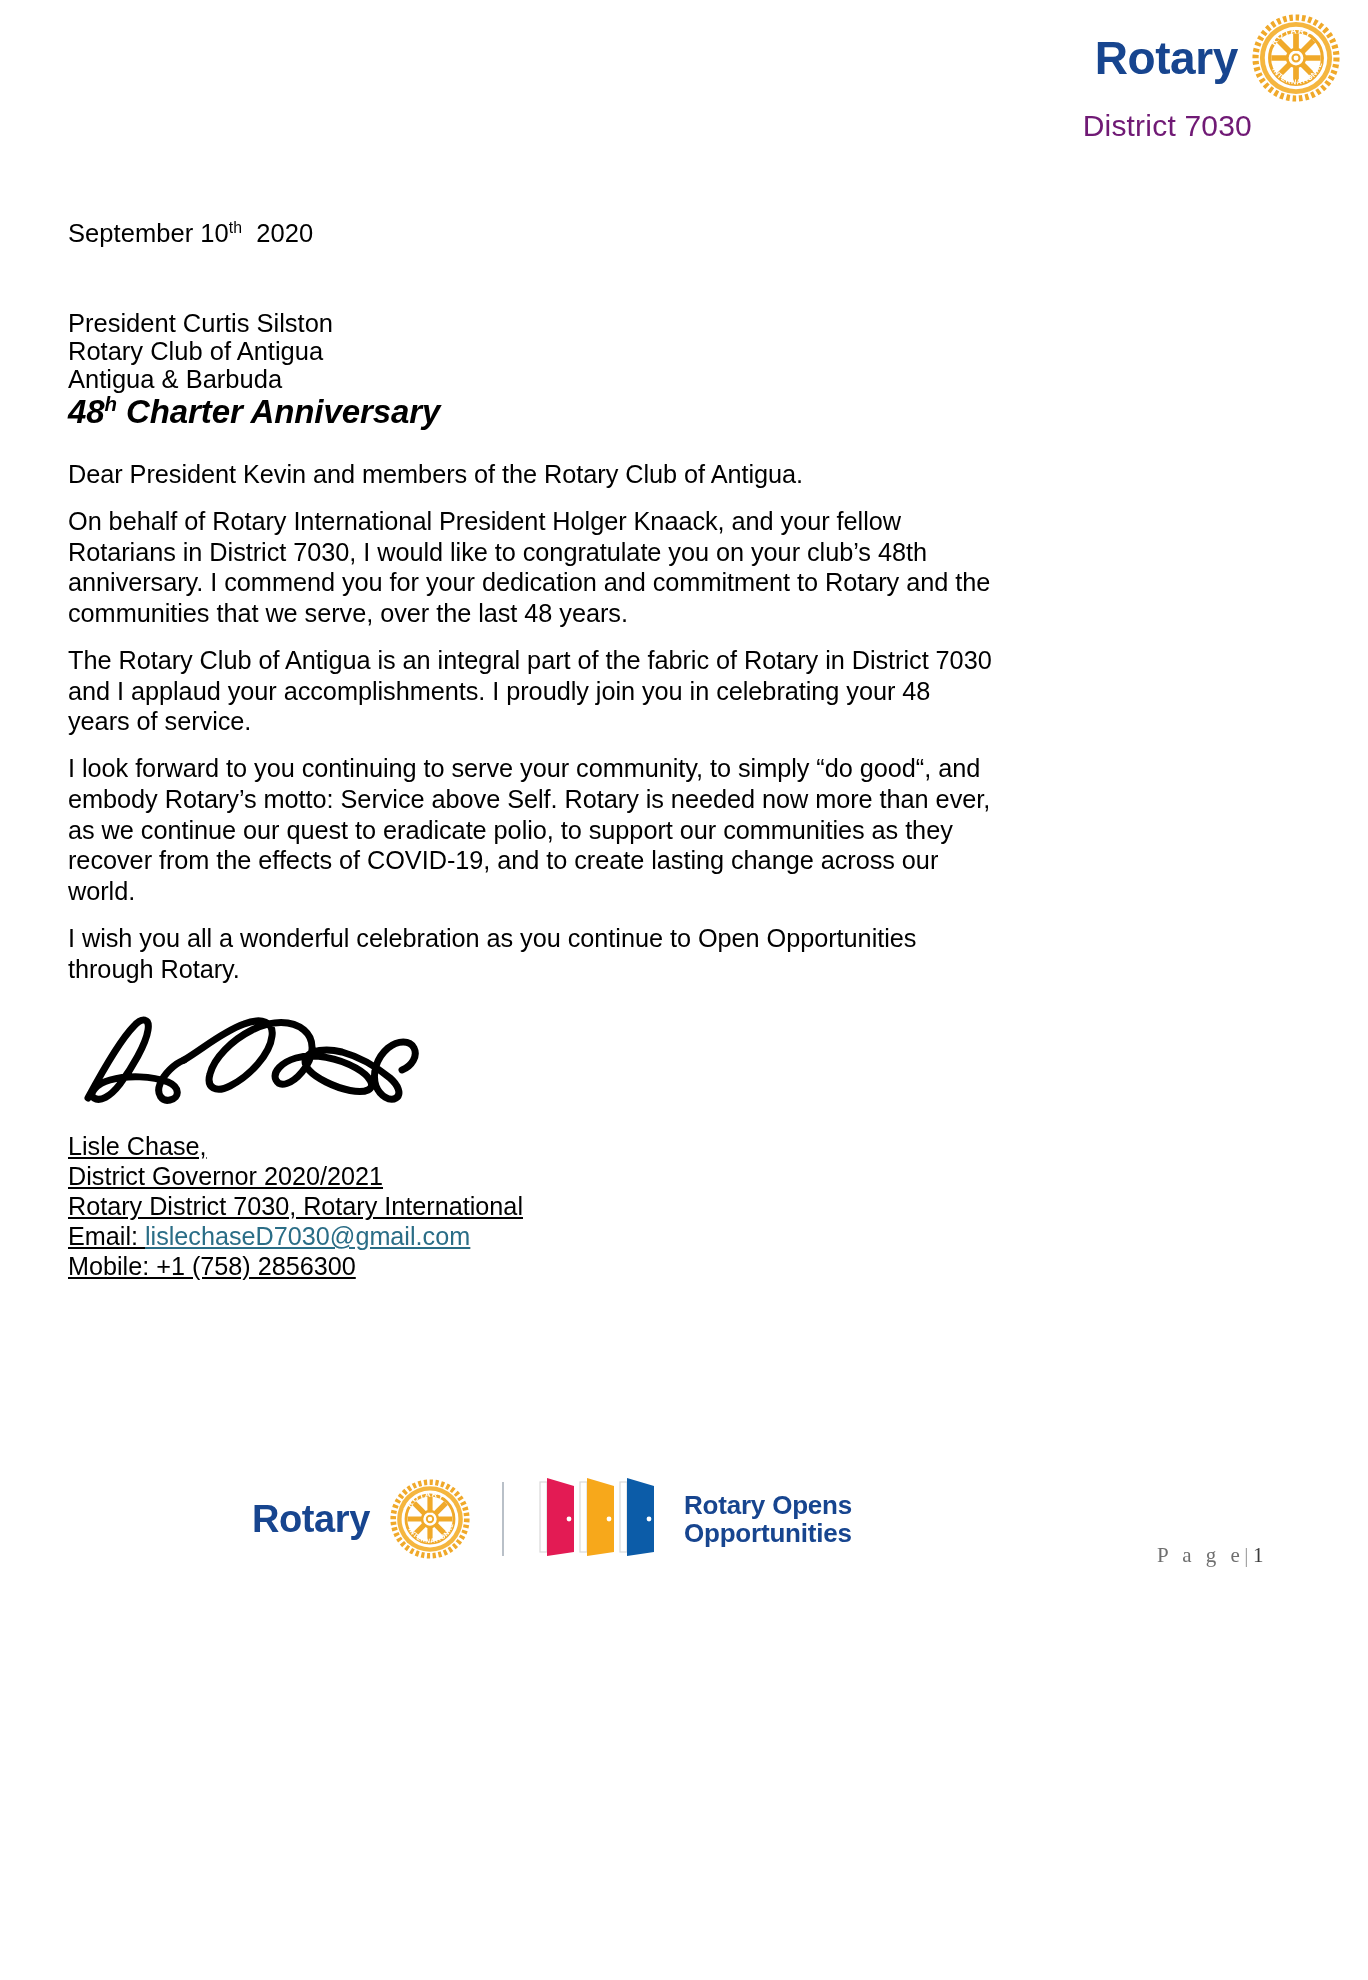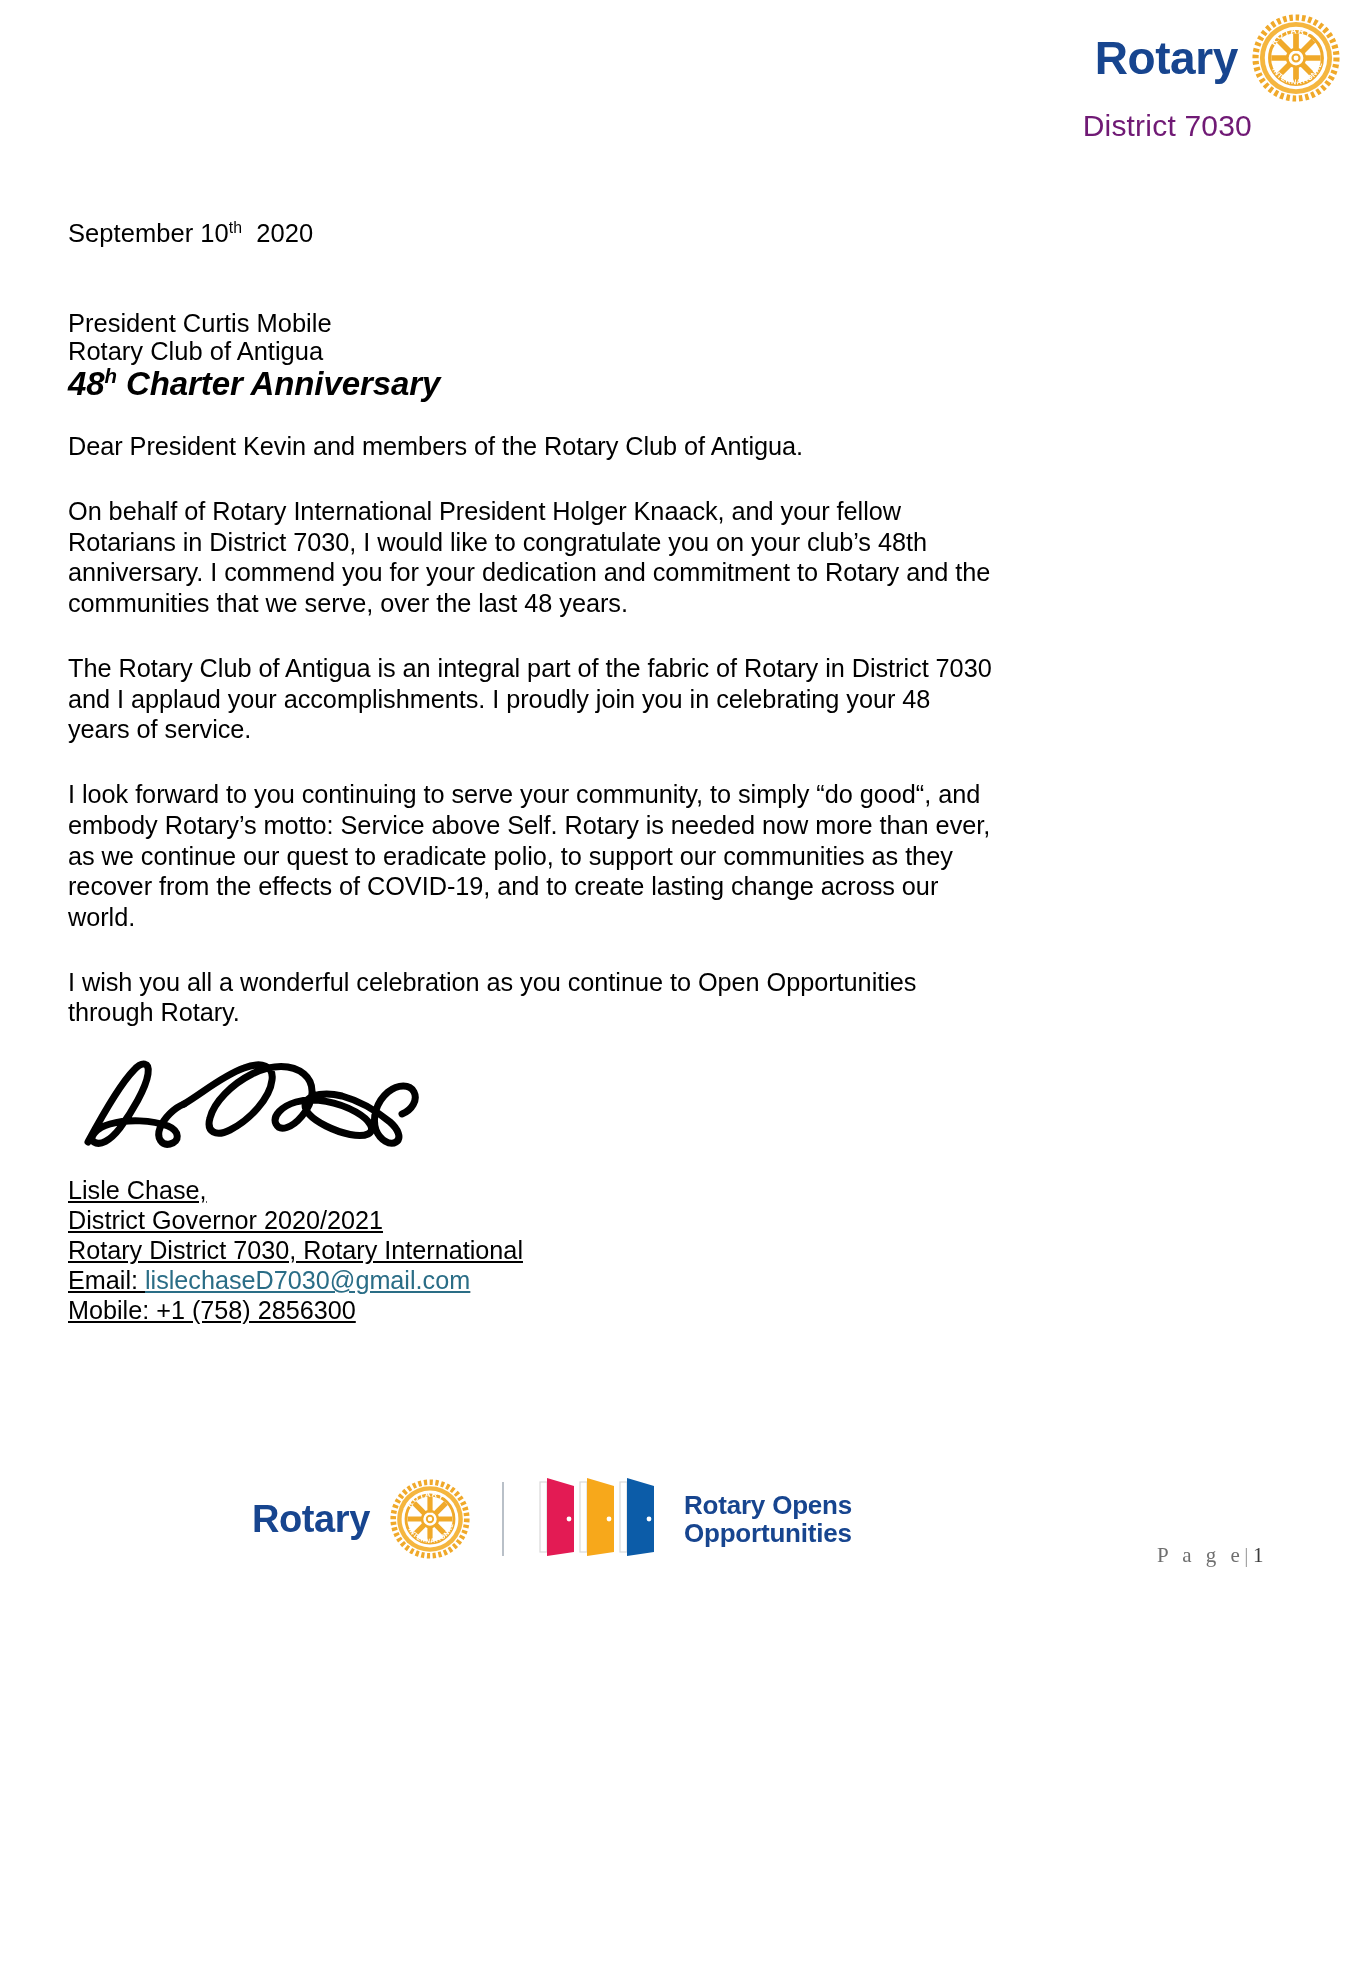--- a/index.html
+++ b/index.html
@@ -90,21 +90,21 @@
     font-style: italic;
     letter-spacing: -0.1px;
   }
   .subject sup {
     font-size: 0.62em;
     vertical-align: super;
     line-height: 0;
   }
 
   .para {
-    margin-top: 34px;
+    margin-top: 16px;
     font-size: 25.3px;
     line-height: 1.215;
     letter-spacing: -0.05px;
     text-align: left;
   }
   .para.salutation { margin-top: 28px; }
 
   
   .sig-wrap {
     margin-top: 22px;
@@ -223,22 +223,23 @@
     <div class="lh-district">District 7030</div>
   </div>
 
   <div class="content">
 
     <div class="date-line">
       <span>September 10</span><sup>th</sup>&nbsp; <span>2020</span>
     </div>
 
     <div class="addr">
-      <div>President Curtis Mobile</div>
+      <div>President Curtis Silston</div>
       <div>Rotary Club of Antigua</div>
+      <div>Antigua &amp; Barbuda</div>
     </div>
 
     <div class="subject">
       <span>48</span><sup>h</sup><span> Charter Anniversary</span>
     </div>
 
     <p class="para salutation">Dear President Kevin and members of the Rotary Club of Antigua.</p>
 
     <p class="para">On behalf of Rotary International President Holger Knaack, and your fellow Rotarians in District 7030, I would like to congratulate you on your club’s 48th anniversary.  I commend you for your dedication and commitment to Rotary and the communities that we serve, over the last 48 years.</p>
     <p class="para">The Rotary Club of Antigua is an integral part of the fabric of Rotary in District 7030 and I applaud your accomplishments.  I proudly join you in celebrating your 48 years of service.</p>

